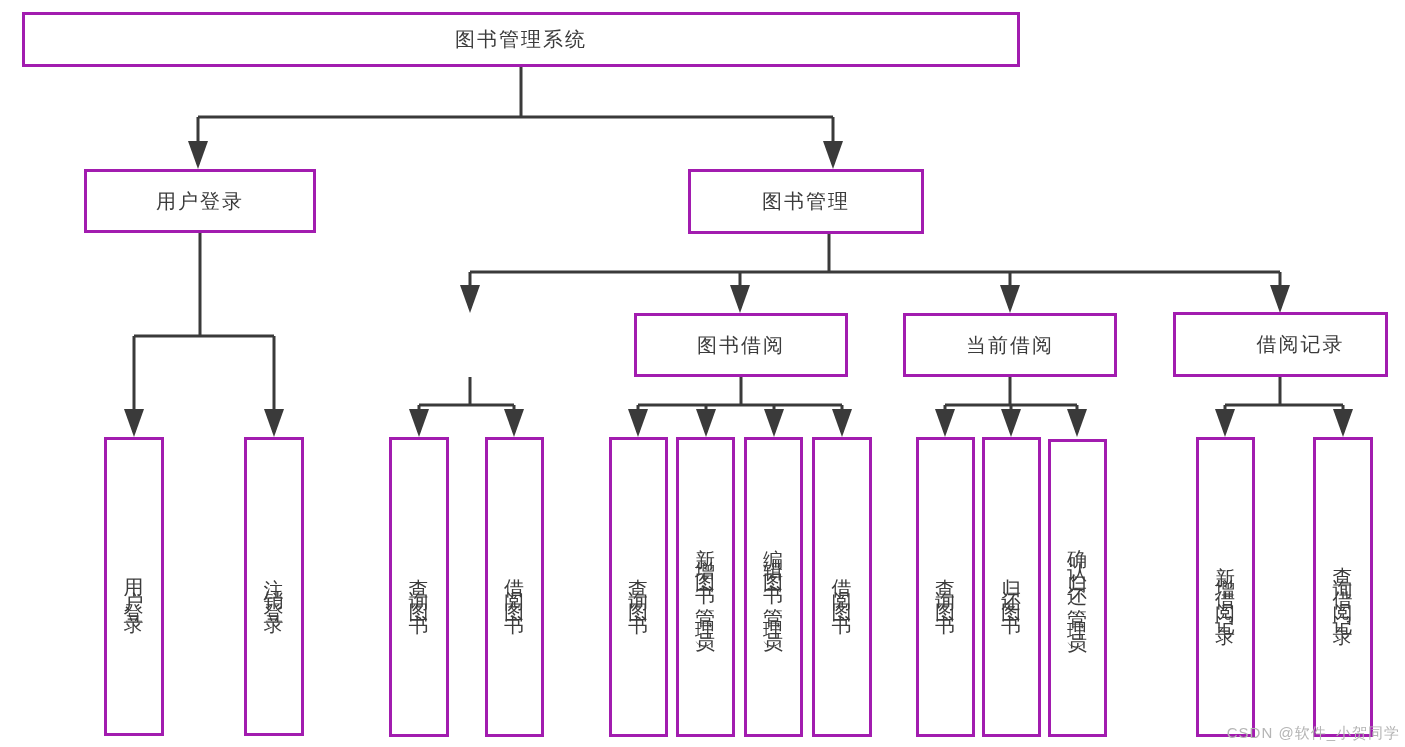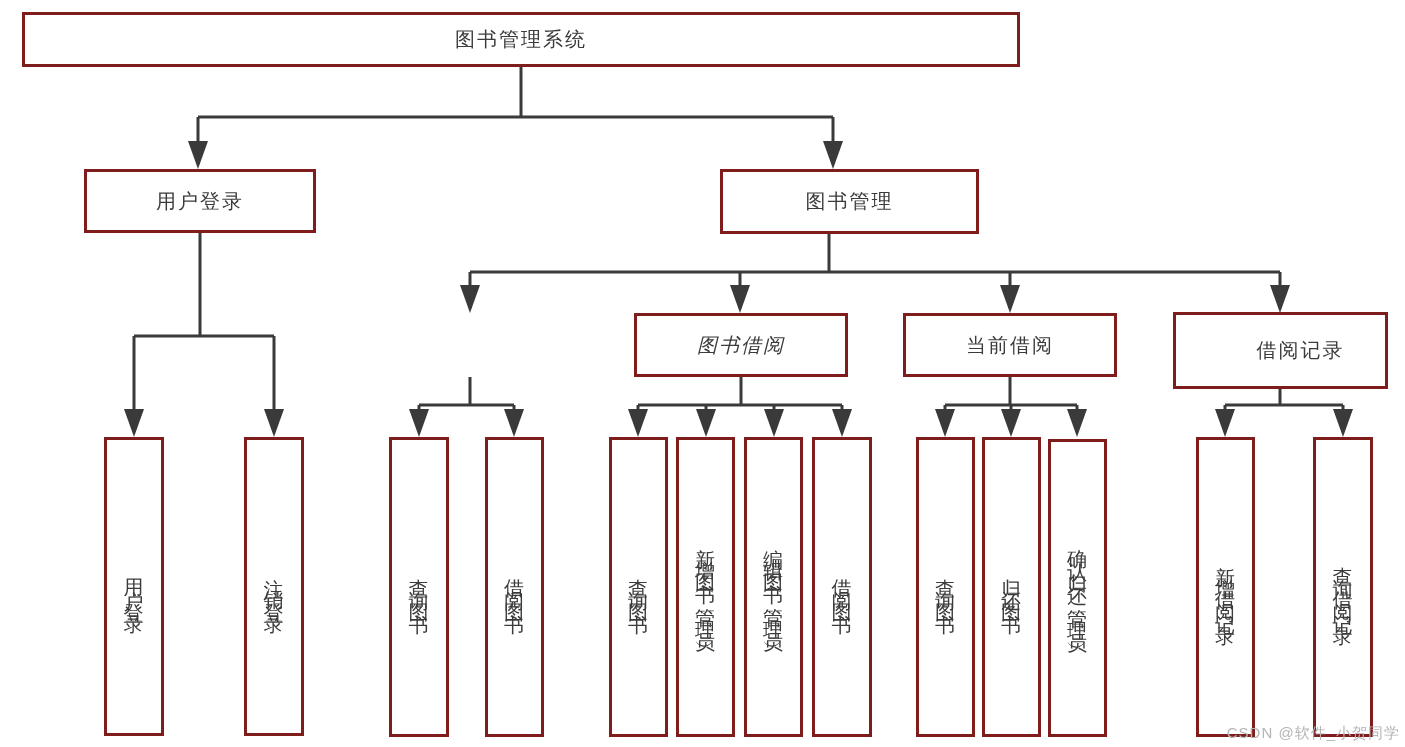--- a/index.html
+++ b/index.html
@@ -19,21 +19,21 @@
     position: absolute;
     left: 0;
     top: 0;
     width: 1405px;
     height: 747px;
     pointer-events: none;
   }
   .node {
     position: absolute;
     box-sizing: border-box;
-    border: 3px solid #7f1d1d;
+    border: 3px solid #a21caf;
     background: #ffffff;
     display: flex;
     align-items: center;
     justify-content: center;
     color: #3b3b3b;
     font-size: 20px;
     letter-spacing: 2px;
     white-space: nowrap;
   }
   .node.leaf {
@@ -94,25 +94,25 @@
     <polygon fill="#3a3a3a" points="1001,409 1021,409 1011,437"></polygon>
     <polygon fill="#3a3a3a" points="1067,409 1087,409 1077,437"></polygon>
 
     <polygon fill="#3a3a3a" points="1215,409 1235,409 1225,437"></polygon>
     <polygon fill="#3a3a3a" points="1333,409 1353,409 1343,437"></polygon>
   </svg>
 
   <div class="node" style="left:22px; top:12px; width:998px; height:55px;">图书管理系统</div>
 
   <div class="node" style="left:84px; top:169px; width:232px; height:64px;">用户登录</div>
-  <div class="node" style="left:720px; top:169px; width:259px; height:65px;">图书管理</div>
+  <div class="node" style="left:688px; top:169px; width:236px; height:65px;">图书管理</div>
 
-  <div class="node" style="left:634px; top:313px; width:214px; height:64px;font-style:italic;">图书借阅</div>
+  <div class="node" style="left:634px; top:313px; width:214px; height:64px;">图书借阅</div>
   <div class="node" style="left:903px; top:313px; width:214px; height:64px;">当前借阅</div>
-  <div class="node" style="left:1173px; top:312px; width:215px; height:77px;padding-left:40px;">借阅记录</div>
+  <div class="node" style="left:1173px; top:312px; width:215px; height:65px;padding-left:40px;">借阅记录</div>
 
   <div class="node leaf" style="left:104px; top:437px; width:60px; height:299px;">用户登录</div>
   <div class="node leaf" style="left:244px; top:437px; width:60px; height:299px;">注销登录</div>
 
   <div class="node leaf" style="left:389px; top:437px; width:60px; height:300px;">查询图书</div>
   <div class="node leaf" style="left:485px; top:437px; width:59px; height:300px;">借阅图书</div>
 
   <div class="node leaf" style="left:609px; top:437px; width:59px; height:300px;">查询图书</div>
   <div class="node leaf" style="left:676px; top:437px; width:59px; height:300px;">新增图书（管理员）</div>
   <div class="node leaf" style="left:744px; top:437px; width:59px; height:300px;">编辑图书（管理员）</div>

